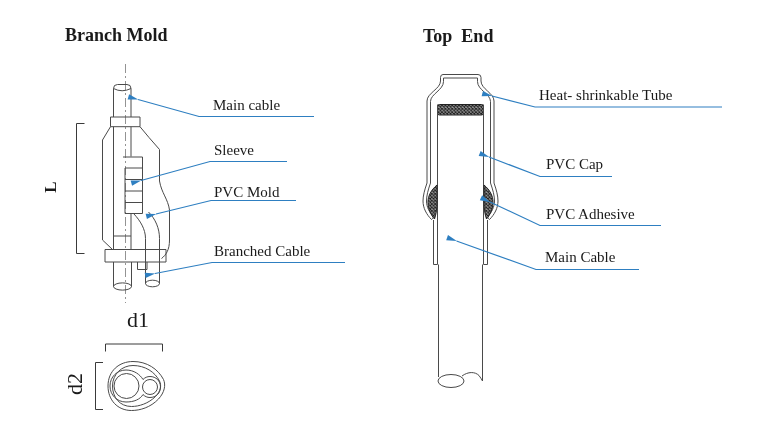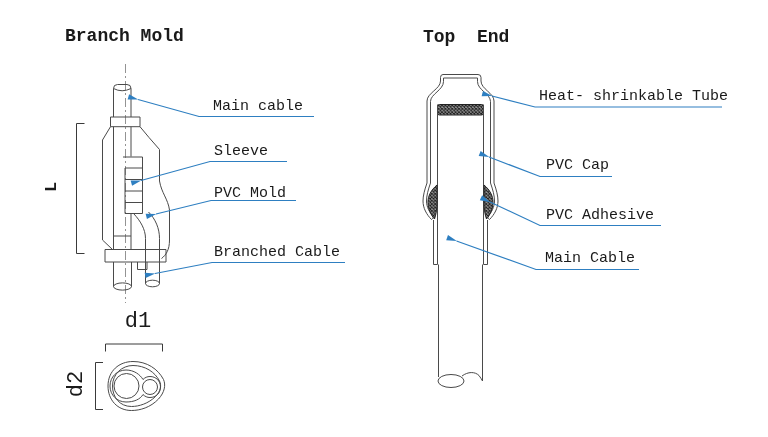--- a/index.html
+++ b/index.html
@@ -1,17 +1,17 @@
 <!DOCTYPE html>
 <html><head>
 <meta charset="utf-8">
 <style>
   html,body{margin:0;padding:0;background:#fff;}
   #stage{position:relative;width:768px;height:437px;background:#ffffff;overflow:hidden;
-         font-family:Liberation Mono, monospace;}
+         font-family:Liberation Serif, serif;}
   svg{position:absolute;left:0;top:0;}
   text{white-space:pre;fill:#1a1a1a;}
   .title{font-size:18px;font-weight:bold;}
   .lbl{font-size:15px;}
   .dim{font-size:22px;}
   .dimL{font-size:17px;font-weight:bold;}
 </style>
 </head>
 <body>
 

